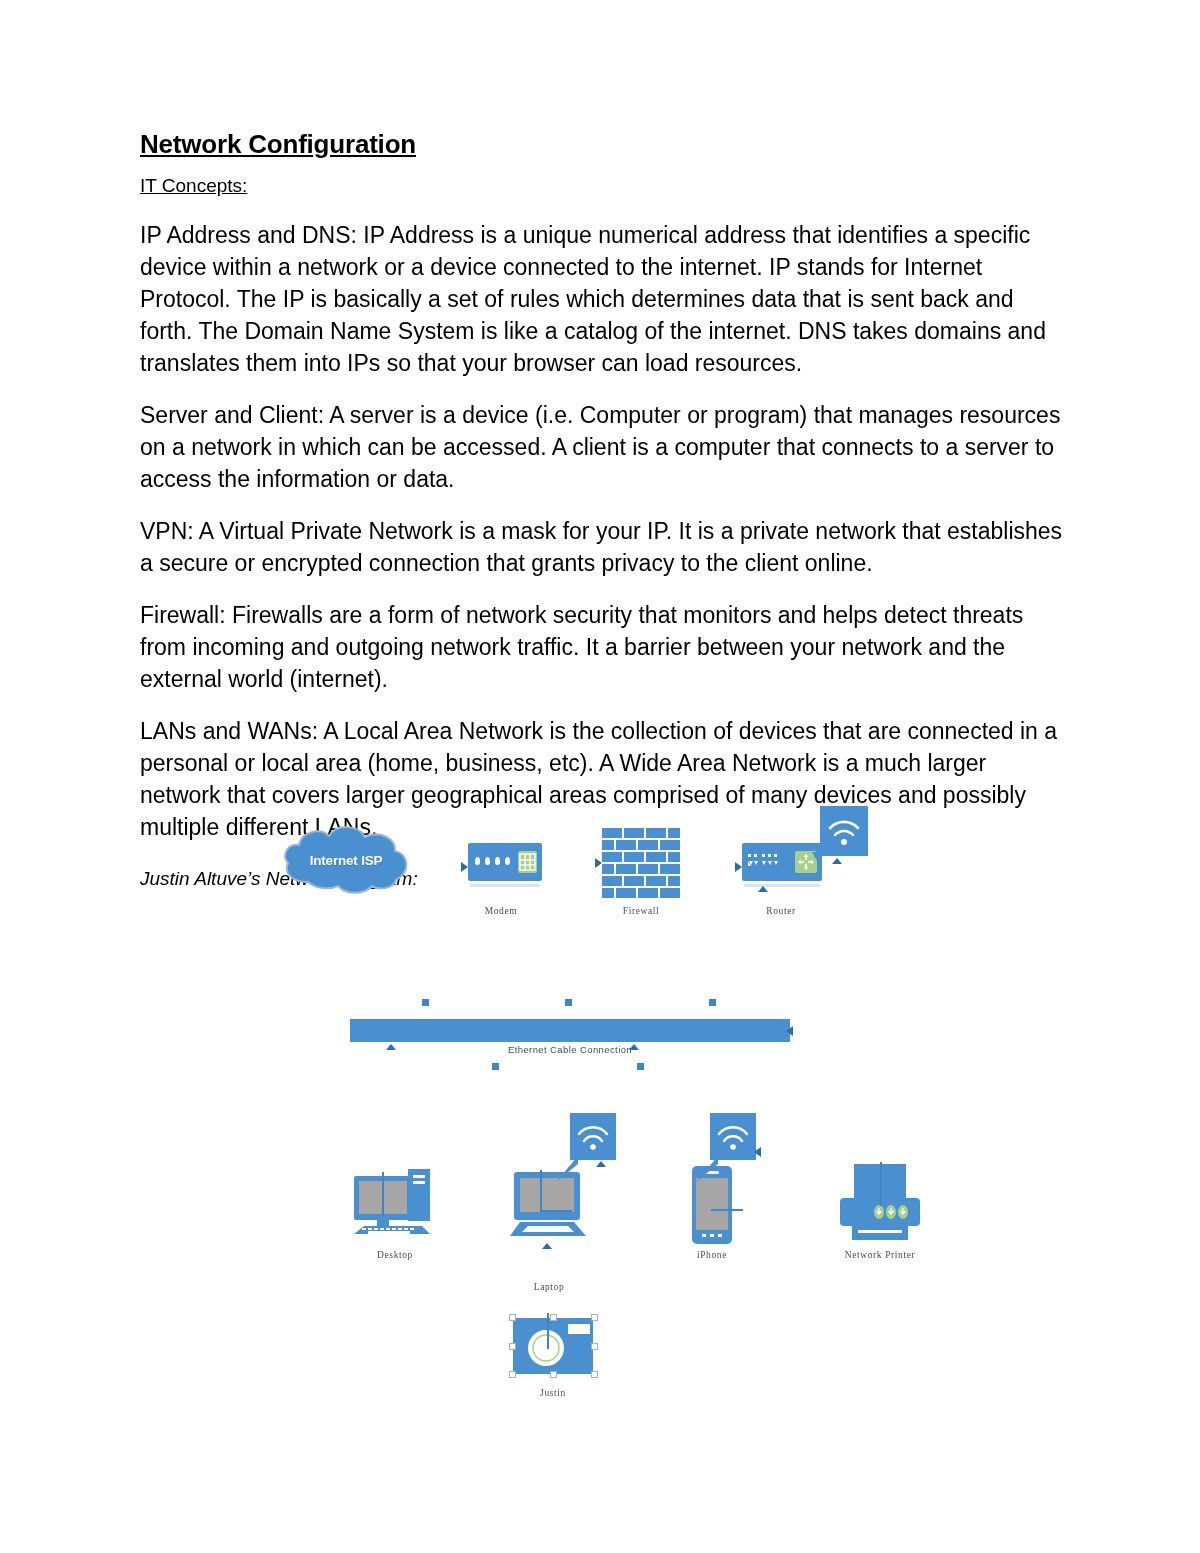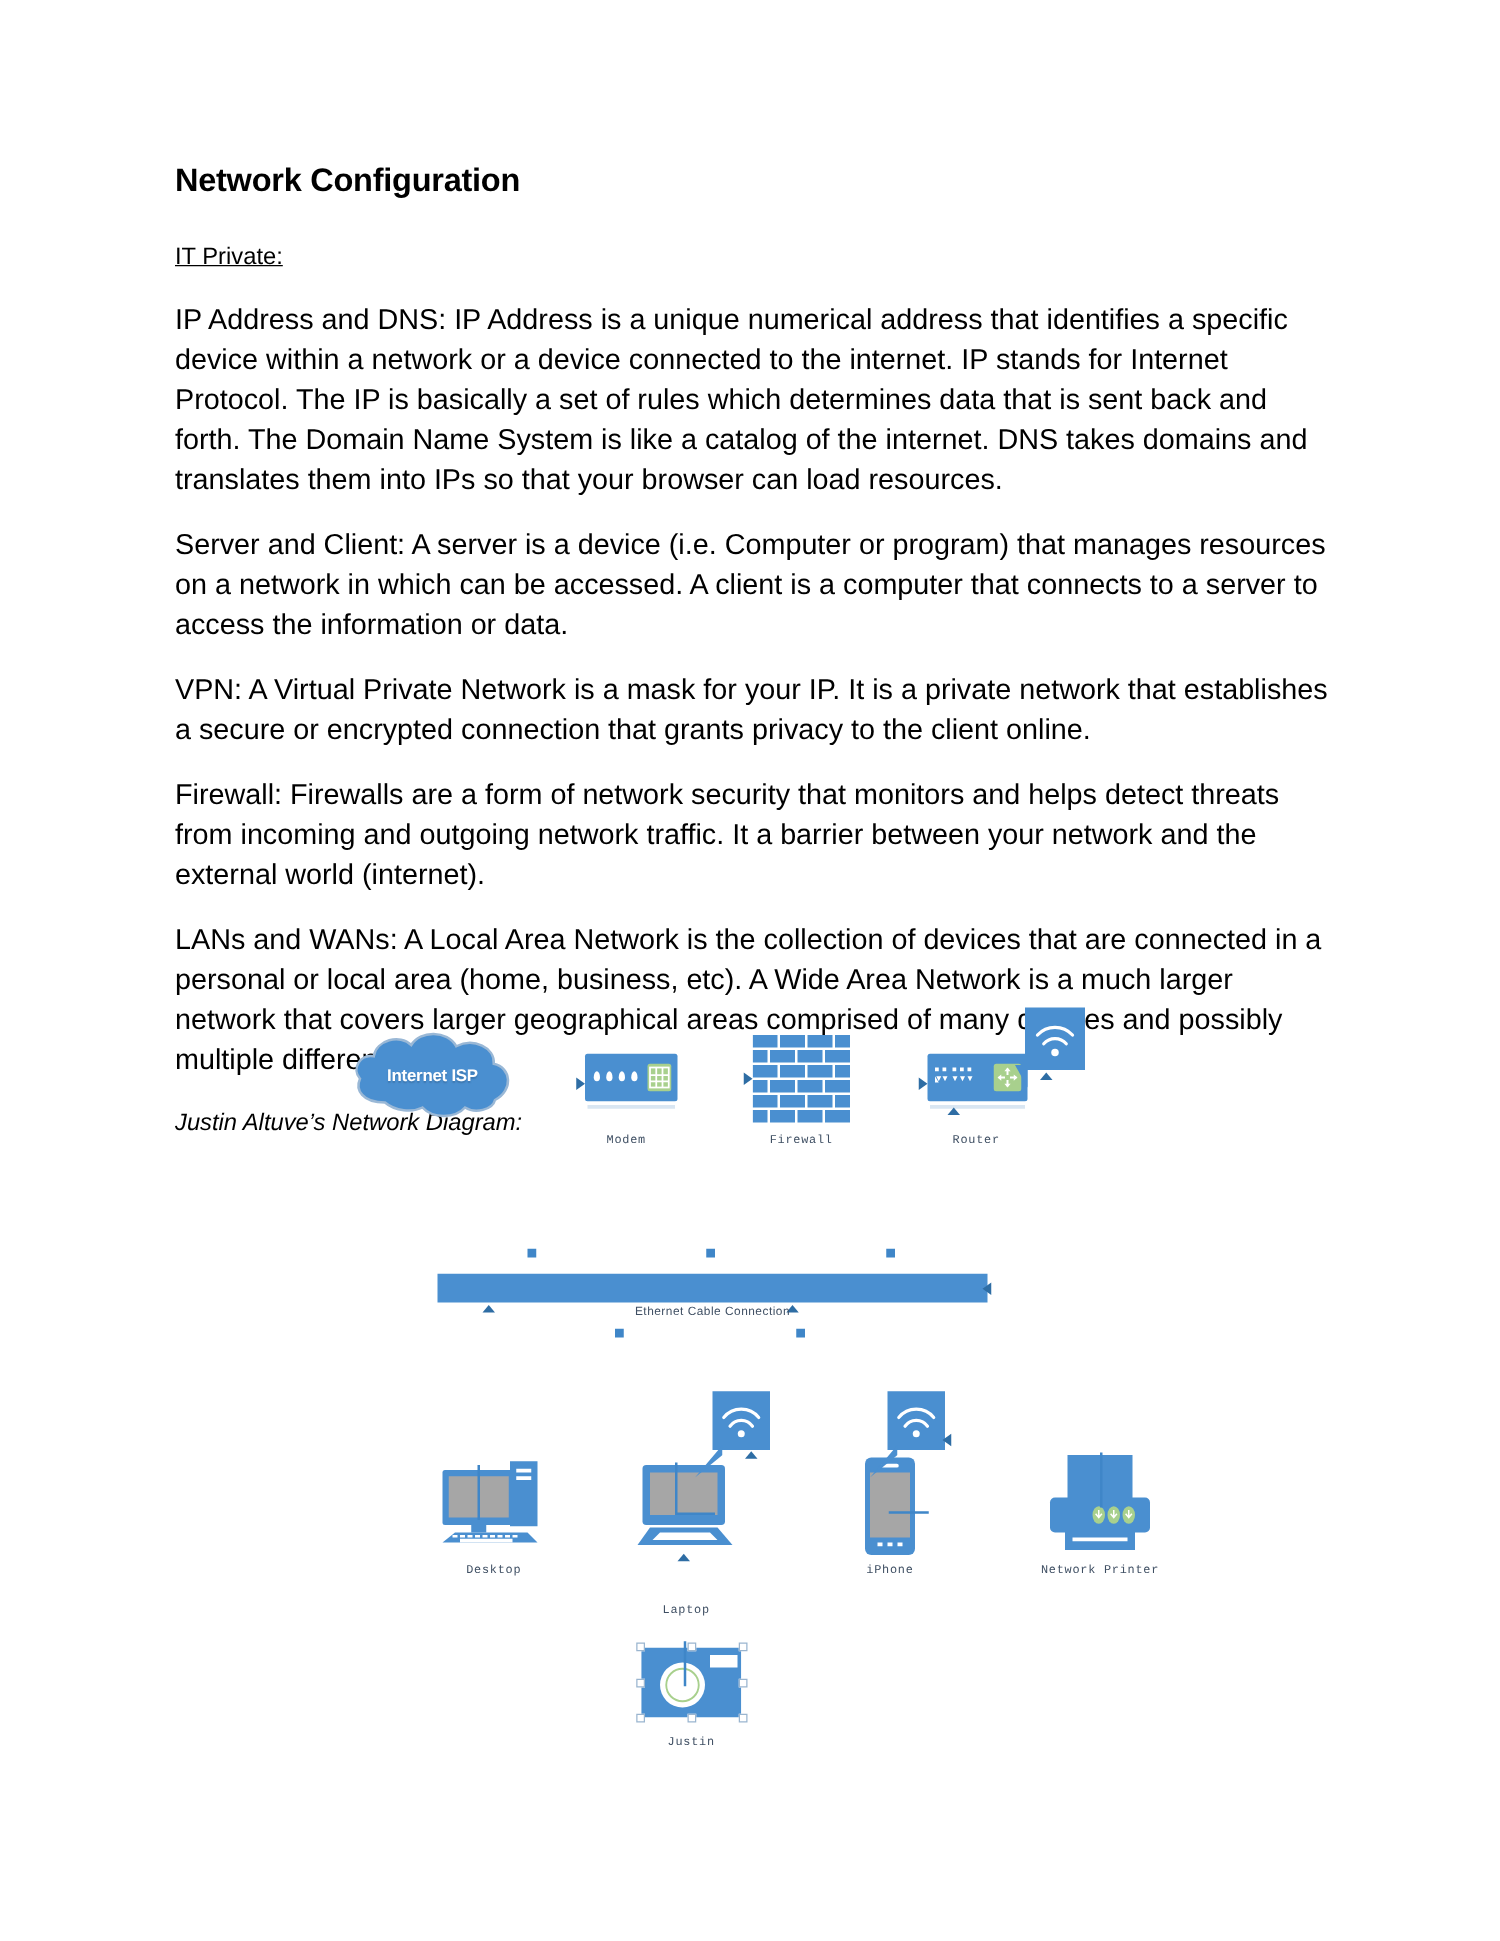--- a/index.html
+++ b/index.html
@@ -23,21 +23,22 @@
   }
   .content {
     position: absolute;
     left: 140px;
     top: 130px;
     width: 925px;
   }
   h1.doc-title {
     font-size: 26px;
     font-weight: bold;
-    margin: 0 0 36px 0;
+    margin: 0 0 16px 0;
+    text-decoration: underline;
     letter-spacing: -0.2px;
     line-height: 1.1;
   }
   .subheading {
     font-size: 19px;
     text-decoration: underline;
     margin: 0 0 22px 0;
     line-height: 1.2;
   }
   p.para {
@@ -52,21 +53,21 @@
     line-height: 32px;
     margin: 4px 0 0 0;
   }
   .node-label {
     position: absolute;
     width: 180px;
     text-align: center;
     font-size: 9.5px;
     color: #3f4f63;
     letter-spacing: 0.6px;
-    font-family: Liberation Mono, monospace;
+    font-family: Liberation Serif, serif;
   }
 
   
   .cloud-wrap { position: absolute; left: 276px; top: 820px; width: 140px; height: 85px; }
   .cloud-text {
     position: absolute;
     left: 0; top: 33px; width: 140px;
     text-align: center;
     color: #ffffff;
     font-size: 13.5px;
@@ -158,21 +159,21 @@
   .vline { position: absolute; width: 1.5px; background: #3f86c8; }
   .hline { position: absolute; height: 1.5px; background: #3f86c8; }
 </style>
 </head>
 <body>
 
 <div class="page">
 
   <div class="content">
     <h1 class="doc-title">Network Configuration</h1>
-    <div class="subheading">IT Private:</div>
+    <div class="subheading">IT Concepts:</div>
 
     <p class="para">IP Address and DNS: IP Address is a unique numerical address that identifies a specific device within a network or a device connected to the internet. IP stands for Internet Protocol. The IP is basically a set of rules which determines data that is sent back and forth. The Domain Name System is like a catalog of the internet. DNS takes domains and translates them into IPs so that your browser can load resources.</p>
     <p class="para">Server and Client: A server is a device (i.e. Computer or program) that manages resources on a network in which can be accessed. A client is a computer that connects to a server to access the information or data.</p>
     <p class="para">VPN: A Virtual Private Network is a mask for your IP. It is a private network that establishes a secure or encrypted connection that grants privacy to the client online.</p>
     <p class="para">Firewall: Firewalls are a form of network security that monitors and helps detect threats from incoming and outgoing network traffic. It a barrier between your network and the external world (internet).</p>
     <p class="para">LANs and WANs: A Local Area Network is the collection of devices that are connected in a personal or local area (home, business, etc). A Wide Area Network is a much larger network that covers larger geographical areas comprised of many devices and possibly multiple different LANs.</p>
     <p class="diagram-caption">Justin Altuve’s Network Diagram:</p>
   </div>
 
   <div>

